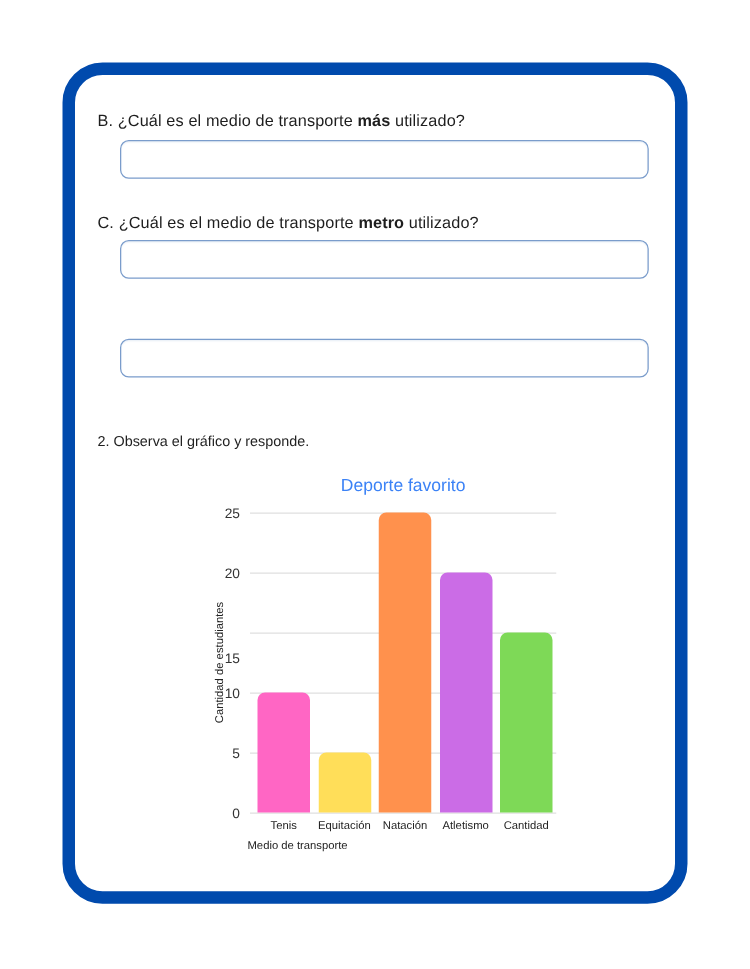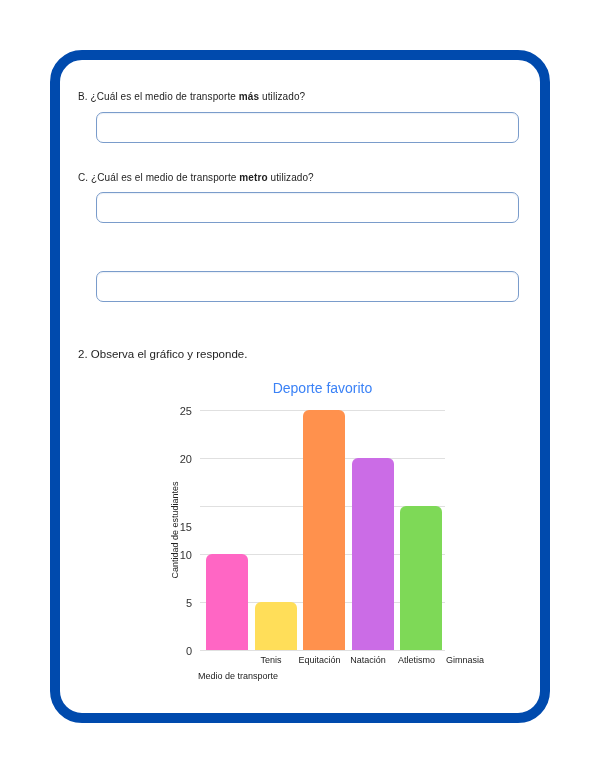--- a/index.html
+++ b/index.html
@@ -18,21 +18,21 @@
     position: absolute;
     left: 50px; top: 50px;
     width: 500px; height: 673px;
     border: 10px solid #004AAD;
     border-radius: 32px;
   }
   .q-label {
     position: absolute;
     left: 78px;
     width: 450px;
-    font-size: 10px;
+    font-size: 13px;
     line-height: 14px;
     color: #1e1e1e;
     letter-spacing: 0.1px;
   }
   .q-label b { font-weight: 700; }
   .answer {
     position: absolute;
     left: 96px;
     width: 423px; height: 31px;
     border: 1.4px solid #7A9CCB;
@@ -83,21 +83,20 @@
     width: 42px;
     border-radius: 6px 6px 0 0;
   }
   .xtick {
     position: absolute;
     top: 245px;
     transform: translateX(-50%);
     font-size: 9px;
     color: #222222;
     white-space: nowrap;
-    margin-left: 44px;
   }
   .xaxis-title {
     position: absolute;
     left: 198px; top: 671px;
     width: 245px;
     text-align: left;
     font-size: 9px;
     color: #222222;
   }
   .yaxis-title {
@@ -143,17 +142,17 @@
       <div class="ytick" style="top: -5.5px;">25</div>
       <div class="bar" style="left: 6px; height: 96px; background: rgb(255, 102, 196);"></div>
       <div class="xtick" style="left: 27px;">Tenis</div>
       <div class="bar" style="left: 54.5px; height: 48px; background: rgb(255, 222, 89);"></div>
       <div class="xtick" style="left: 75.5px;">Equitación</div>
       <div class="bar" style="left: 103px; height: 240px; background: rgb(255, 145, 77);"></div>
       <div class="xtick" style="left: 124px;">Natación</div>
       <div class="bar" style="left: 151.5px; height: 192px; background: rgb(203, 108, 230);"></div>
       <div class="xtick" style="left: 172.5px;">Atletismo</div>
       <div class="bar" style="left: 200px; height: 144px; background: rgb(126, 217, 87);"></div>
-      <div class="xtick" style="left: 221px;">Gimnasia</div>
+      <div class="xtick" style="left: 221px;">Cantidad</div>
     </div>
   <div class="xaxis-title">Medio de transporte</div>
 
 </div>
 
 </body></html>

